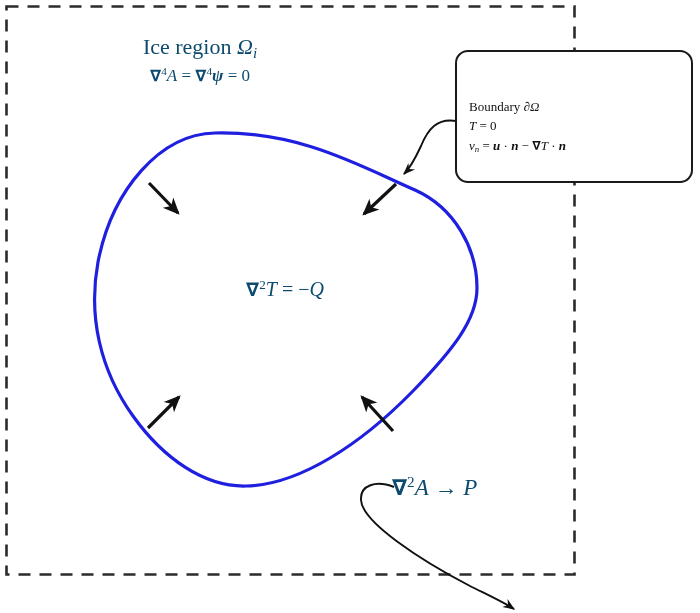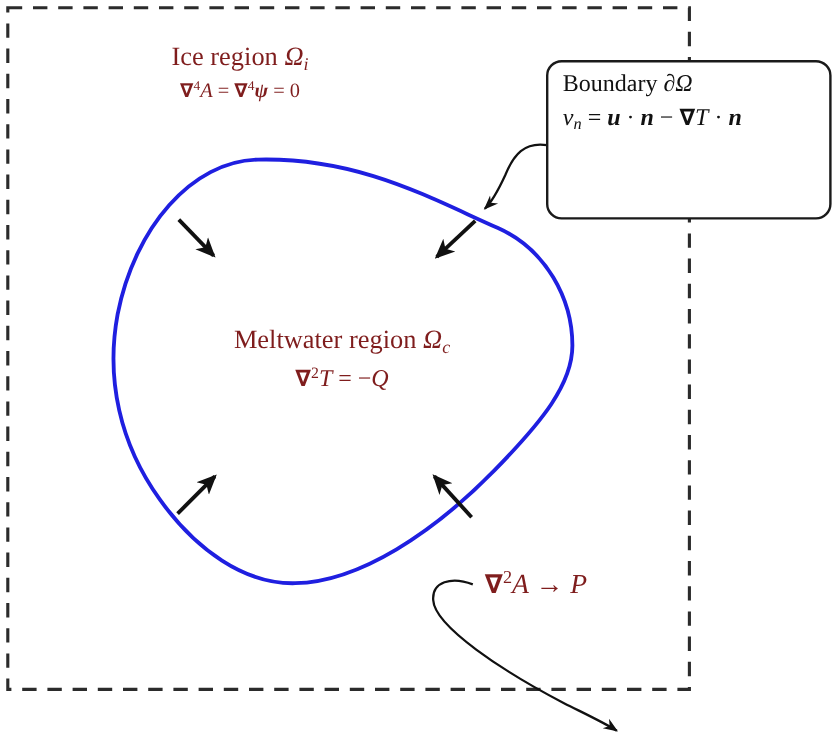--- a/index.html
+++ b/index.html
@@ -28,21 +28,21 @@
   }
   .math {
     font-family: "Liberation Serif", "DejaVu Serif", serif;
     color: #111111;
     white-space: nowrap;
     line-height: 1.0;
   }
   .lbl {
     position: absolute;
     white-space: nowrap;
-    color: #7f1d1d;
+    color: #0c4a6e;
   }
   .it { font-style: italic; }
   .bf { font-weight: bold; }
   .bfit { font-weight: bold; font-style: italic; }
   .sub {
     font-size: 0.68em;
     vertical-align: -0.28em;
     font-style: italic;
   }
   .sup {
@@ -78,27 +78,28 @@
     top: 50px;
     width: 238px;
     height: 133px;
     border: 2px solid #1a1a1a;
     border-radius: 13px;
     background: #ffffff;
     box-sizing: border-box;
   }
   #boundary-box .bb-inner {
     padding: 6px 0 0 12px;
-    font-size: 20px;
+    font-size: 13px;
+    margin-top: 41px;
   }
   #boundary-box .bb-line { margin-bottom: 3px; line-height: 1.26; }
 
   
   #laplacian-a-label {
-    left: 404px;
+    left: 392px;
     top: 474px;
     font-size: 23px;
   }
 </style>
 </head>
 <body>
 
 <div id="diagram-root">
 
   <svg class="layer" viewBox="0 0 700 613">
@@ -140,36 +141,36 @@
   <div class="lbl math" id="ice-region-label">
     <div class="line1">
       <span>Ice region</span><span>&nbsp;</span><span class="it">Ω</span><span class="sub">i</span>
     </div>
     <div class="line2">
       <span class="nabla-b">∇</span><span class="sup">4</span><span class="it">A</span><span>&nbsp;</span><span>=</span><span>&nbsp;</span><span class="nabla-b">∇</span><span class="sup">4</span><span class="bfit">ψ</span><span>&nbsp;</span><span>=</span><span>&nbsp;</span><span>0</span>
     </div>
   </div>
 
   <div class="lbl math" id="meltwater-region-label">
-    <div class="line1">
-      <span>Meltwater region</span><span>&nbsp;</span><span class="it">Ω</span><span class="sub">c</span>
-    </div>
     <div class="line2">
       <span class="nabla-b">∇</span><span class="sup">2</span><span class="it">T</span><span>&nbsp;</span><span>=</span><span>&nbsp;</span><span>−</span><span class="it">Q</span>
     </div>
   </div>
 
   <div id="boundary-box">
     <div class="bb-inner math">
 
       <div class="bb-line">
         <span>Boundary</span><span>&nbsp;</span><span class="it">∂Ω</span>
       </div>
 
 
+      <div class="bb-line">
+        <span class="it">T</span><span>&nbsp;</span><span>=</span><span>&nbsp;</span><span>0</span>
+      </div>
 
       <div class="bb-line">
         <span class="it">v</span><span class="sub">n</span><span>&nbsp;</span><span>=</span><span>&nbsp;</span><span class="bfit">u</span><span>&nbsp;</span><span>·</span><span>&nbsp;</span><span class="bfit">n</span><span>&nbsp;</span><span>−</span><span>&nbsp;</span><span class="nabla-b">∇</span><span class="it">T</span><span>&nbsp;</span><span>·</span><span>&nbsp;</span><span class="bfit">n</span>
       </div>
 
     </div>
   </div>
 
   <div class="lbl math" id="laplacian-a-label">
     <span class="nabla-b">∇</span><span class="sup">2</span><span class="it">A</span><span>&nbsp;</span><span>→</span><span>&nbsp;</span><span class="it">P</span>

